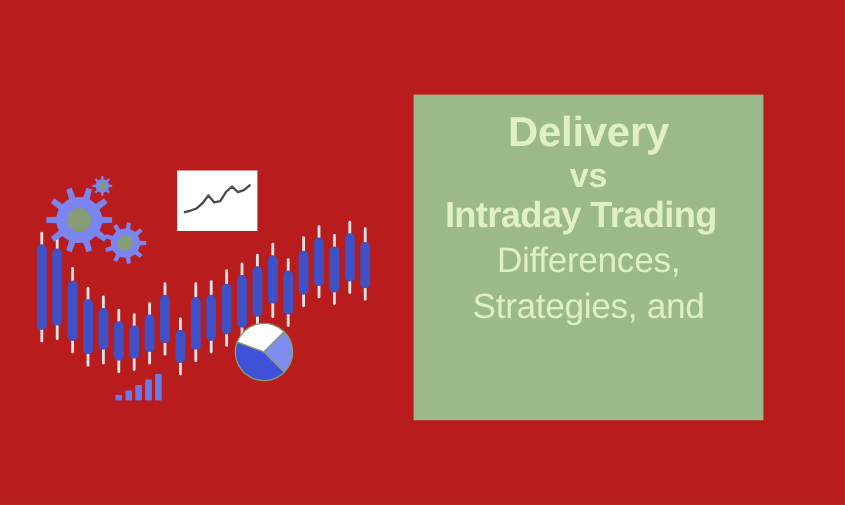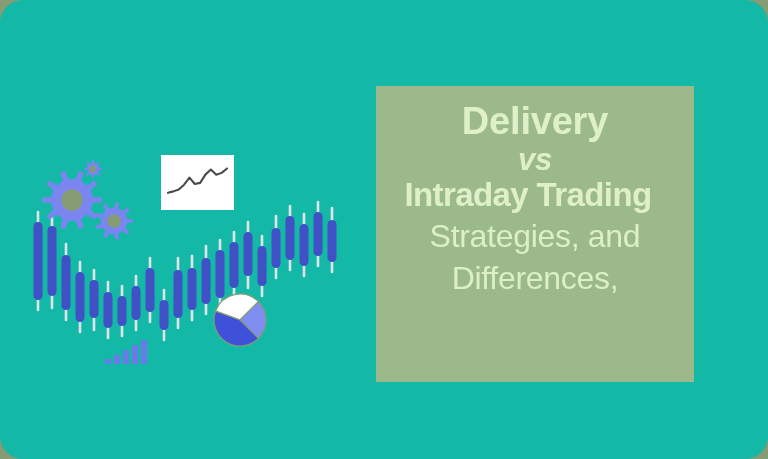--- a/index.html
+++ b/index.html
@@ -29,21 +29,21 @@
   .h-vs{font-size:31px;margin:0 0 2px 0;}
   .h-intraday{font-size:33px;margin:0 14px 4px 0;letter-spacing:-0.6px;}
   .subline{
     color:#dcefc6;font-size:32px;font-weight:300;line-height:1.30;text-align:center;
     letter-spacing:-0.3px;
   }
 </style>
 </head>
 <body>
 
-<div id="stage" style="background: #14b8a6; border-radius: 23px;">
+<div id="stage" style="background: #b91c1c;">
 
   <div id="illustration">
     <svg width="360" height="250" viewBox="0 130 360 250" xmlns="http://www.w3.org/2000/svg">
       <g id="candles-group">
           <line x1="38" y1="212" x2="38" y2="310" stroke="#dfe4ea" stroke-width="2.6" stroke-linecap="round"></line>
           <rect x="33.5" y="222" width="9" height="78" rx="4.5" fill="#3f51c4"></rect>
           <line x1="52" y1="215" x2="52" y2="308" stroke="#dfe4ea" stroke-width="2.6" stroke-linecap="round"></line>
           <rect x="47.5" y="226" width="9" height="70" rx="4.5" fill="#3f51c4"></rect>
           <line x1="66" y1="244" x2="66" y2="320" stroke="#dfe4ea" stroke-width="2.6" stroke-linecap="round"></line>
           <rect x="61.5" y="255" width="9" height="55" rx="4.5" fill="#3f51c4"></rect>
@@ -112,19 +112,19 @@
           <rect x="114" y="355" width="6" height="9" fill="#6b7ae8"></rect>
           <rect x="123" y="350" width="6" height="14" fill="#6b7ae8"></rect>
           <rect x="132" y="345" width="6" height="19" fill="#6b7ae8"></rect>
           <rect x="141" y="340" width="6" height="24" fill="#6b7ae8"></rect>
         </g>
     </svg>
   </div>
 
   <div id="text-panel" style="background: rgb(156, 185, 139);">
     <div class="headline h-delivery" style="color: rgb(223, 240, 200);">Delivery</div>
-    <div class="headline h-vs" style="color: rgb(223, 240, 200); font-style: italic;">vs</div>
+    <div class="headline h-vs" style="color: rgb(223, 240, 200);">vs</div>
     <div class="headline h-intraday" style="color: rgb(223, 240, 200);">Intraday Trading</div>
+    <div class="subline" style="color: rgb(220, 239, 198);">Differences,</div>
     <div class="subline" style="color: rgb(220, 239, 198);">Strategies, and</div>
-    <div class="subline" style="color: rgb(220, 239, 198);">Differences,</div>
   </div>
 
 </div>
 
 </body></html>

